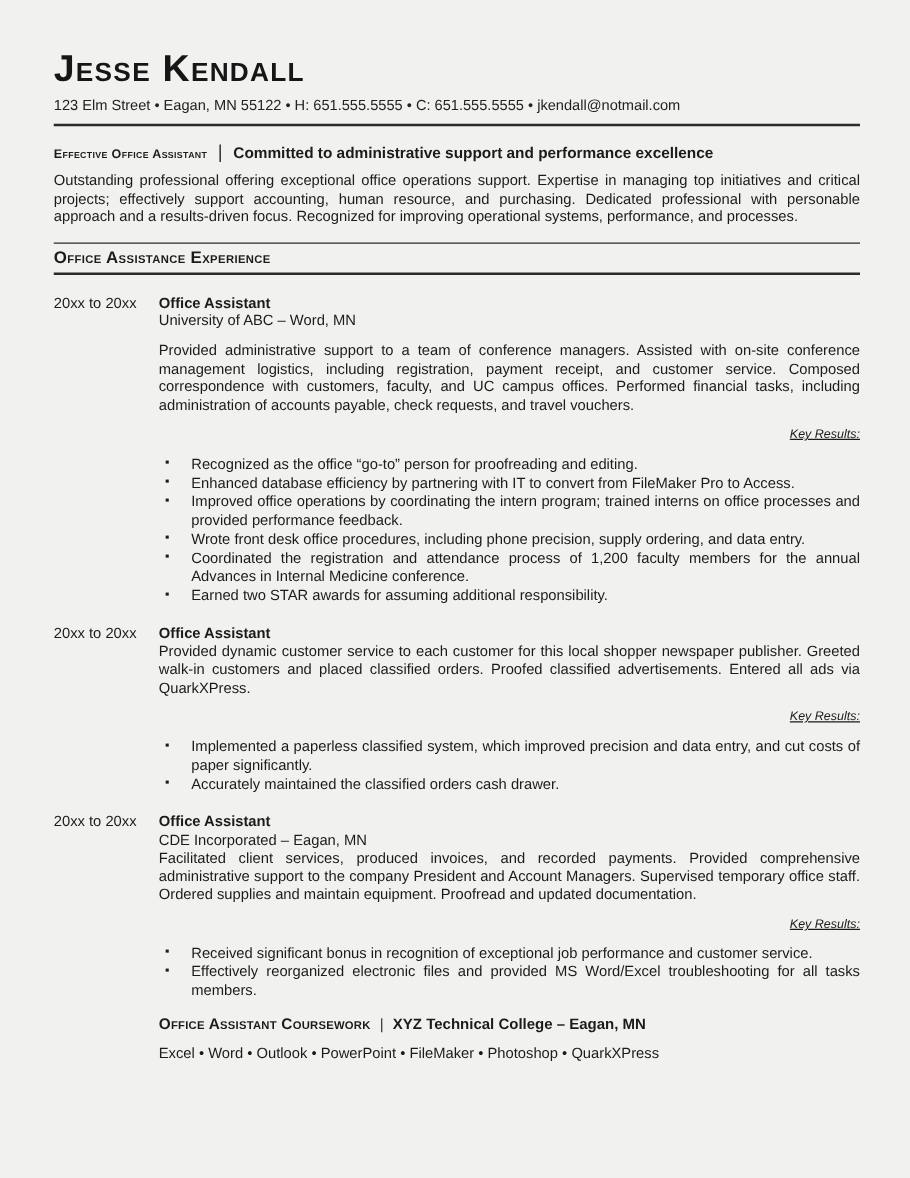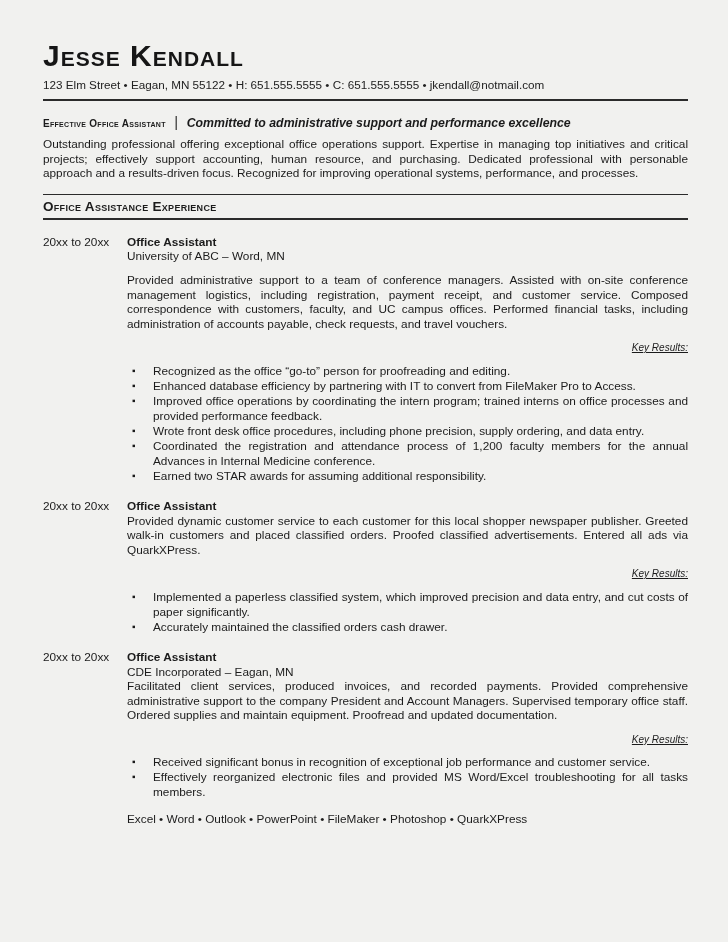--- a/index.html
+++ b/index.html
@@ -51,21 +51,20 @@
   }
   .headline-sep {
     font-size: 15px;
     font-weight: normal;
     color: #333;
     margin: 0 4px;
   }
   .headline-tag {
     font-size: 12.3px;
     font-weight: bold;
-    font-style: italic;
   }
   
   .summary {
     margin: 6px 0 0 0;
     font-size: 11.8px;
     line-height: 14.6px;
     text-align: justify;
   }
   
   .section-heading {
@@ -228,16 +227,21 @@
       <div class="key-results">Key Results:</div>
       <ul class="bullets">
         <li>Received significant bonus in recognition of exceptional job performance and customer service.</li>
         <li>Effectively reorganized electronic files and provided MS Word/Excel troubleshooting for all tasks members.</li>
       </ul>
     </div>
   </section>
 
 
   <div class="edu-body">
+    <div class="edu-line">
+      <span class="coursework">Office Assistant Coursework</span>
+      <span class="edu-sep">|</span>
+      <span class="school">XYZ Technical College – Eagan, MN</span>
+    </div>
     <div class="skills">Excel • Word • Outlook • PowerPoint • FileMaker • Photoshop • QuarkXPress</div>
   </div>
 
 </div>
 
 </body></html>

